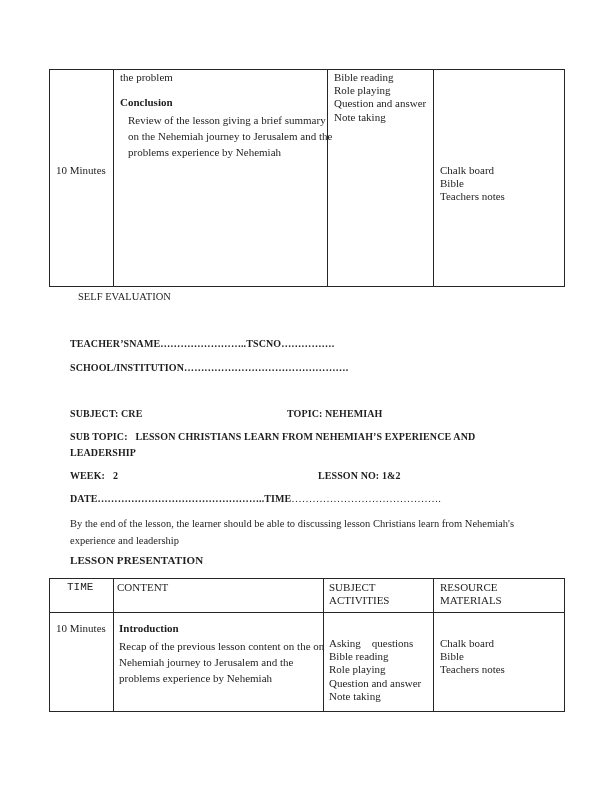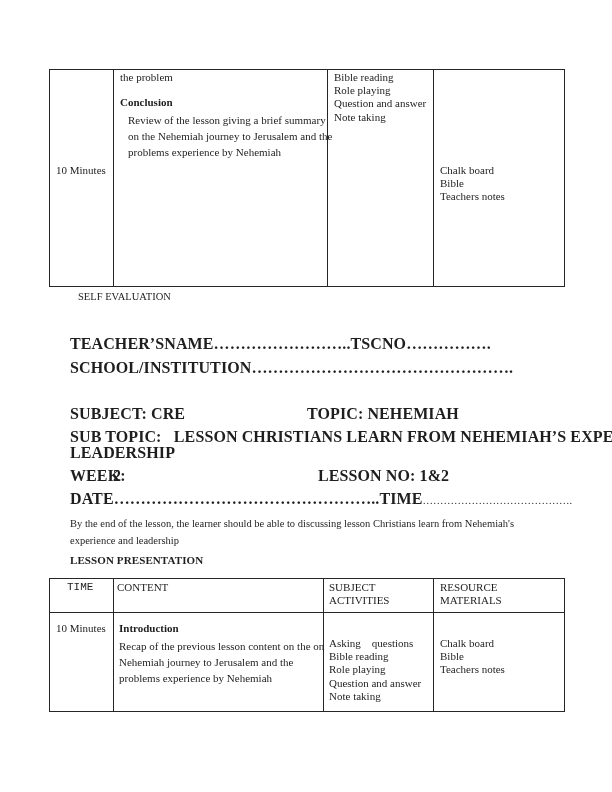--- a/index.html
+++ b/index.html
@@ -6,21 +6,21 @@
   .page{
     position:relative;
     width:612px;height:792px;
     background:#ffffff;
     font-family:"Liberation Serif","DejaVu Serif",serif;
     color:#1e1e1e;
     overflow:hidden;
   }
   .t{position:absolute;white-space:pre;font-size:11px;line-height:13.2px;}
   .b{font-weight:bold;}
-  .fld{font-size:16px;line-height:13px;font-weight:bold;letter-spacing:0.1px;}
+  .fld{font-size:10px;line-height:13px;font-weight:bold;letter-spacing:0.1px;}
   .small{font-size:10.5px;}
   .lh16{line-height:16px;}
   .lh155{line-height:17px;}
   .tbl{position:absolute;border:1px solid #262626;box-sizing:border-box;background:transparent;}
   .vline{position:absolute;top:0;bottom:0;width:1px;background:#262626;}
   .hline{position:absolute;left:0;right:0;height:1px;background:#262626;}
 </style>
 </head>
 <body>
 
@@ -45,21 +45,21 @@
   <div class="t" style="left:440px;top:164px;">Chalk board
 Bible
 Teachers notes</div>
 
   <div class="t small" style="left:70px;top:290px;margin-left:8px;">SELF EVALUATION</div>
 
   <div class="t fld" style="left:70px;top:337px;">TEACHER’SNAME……………………..TSCNO…………….</div>
   <div class="t fld" style="left:70px;top:361px;">SCHOOL/INSTITUTION………………………………………….</div>
 
   <div class="t fld" style="left:70px;top:407px;">SUBJECT: CRE</div>
-  <div class="t fld" style="left:287px;top:407px;margin-left:20px;">TOPIC: NEHEMIAH</div>
+  <div class="t fld" style="left:287px;top:407px;">TOPIC: NEHEMIAH</div>
 
   <div class="t fld" style="left:70px;top:429px;line-height:16px;">SUB TOPIC:   LESSON CHRISTIANS LEARN FROM NEHEMIAH’S EXPERIENCE AND
 LEADERSHIP</div>
 
   <div class="t fld" style="left:70px;top:469px;">WEEK:</div>
   <div class="t fld" style="left:113px;top:469px;">2</div>
   <div class="t fld" style="left:318px;top:469px;">LESSON NO: 1&amp;2</div>
 
   <div class="t" style="left:70px;top:492px;"><span class="fld">DATE…………………………………………..TIME</span><span class="small">…………………………………….</span></div>
 

